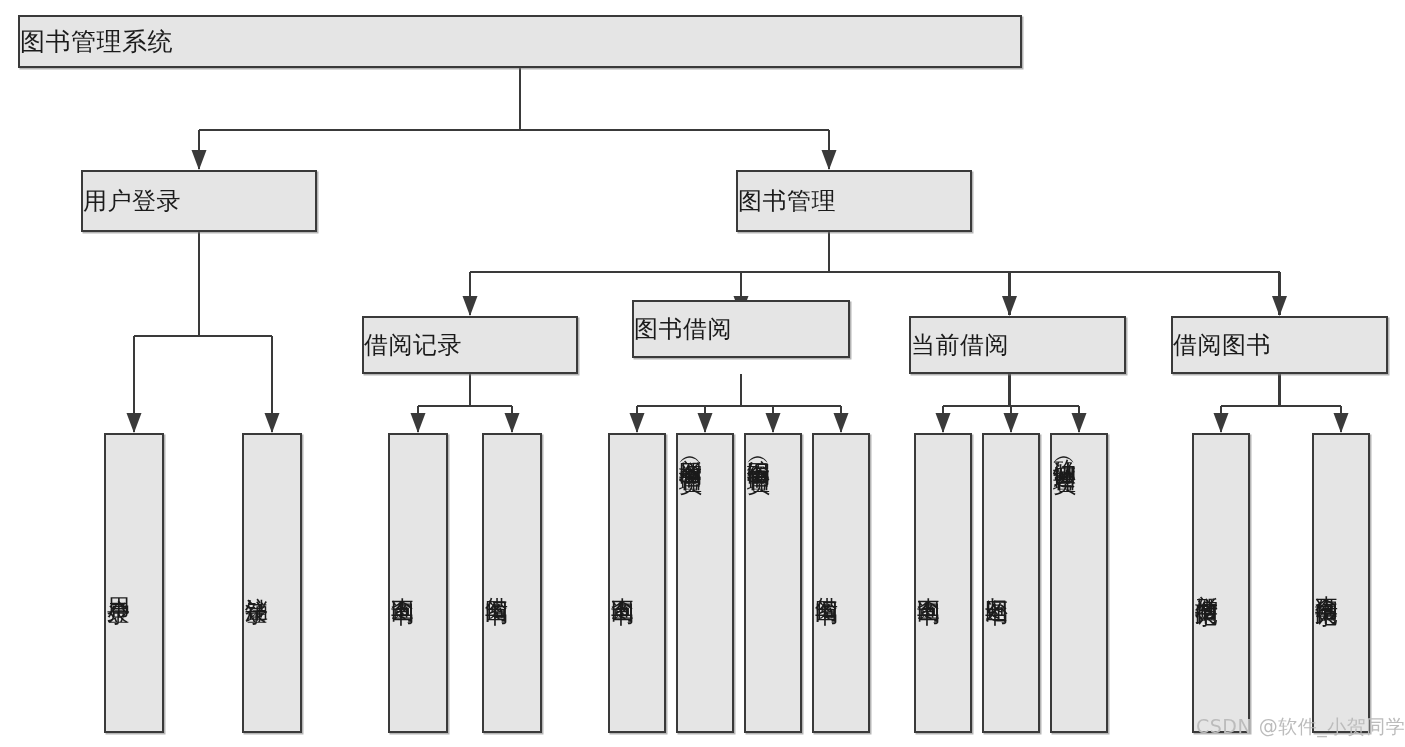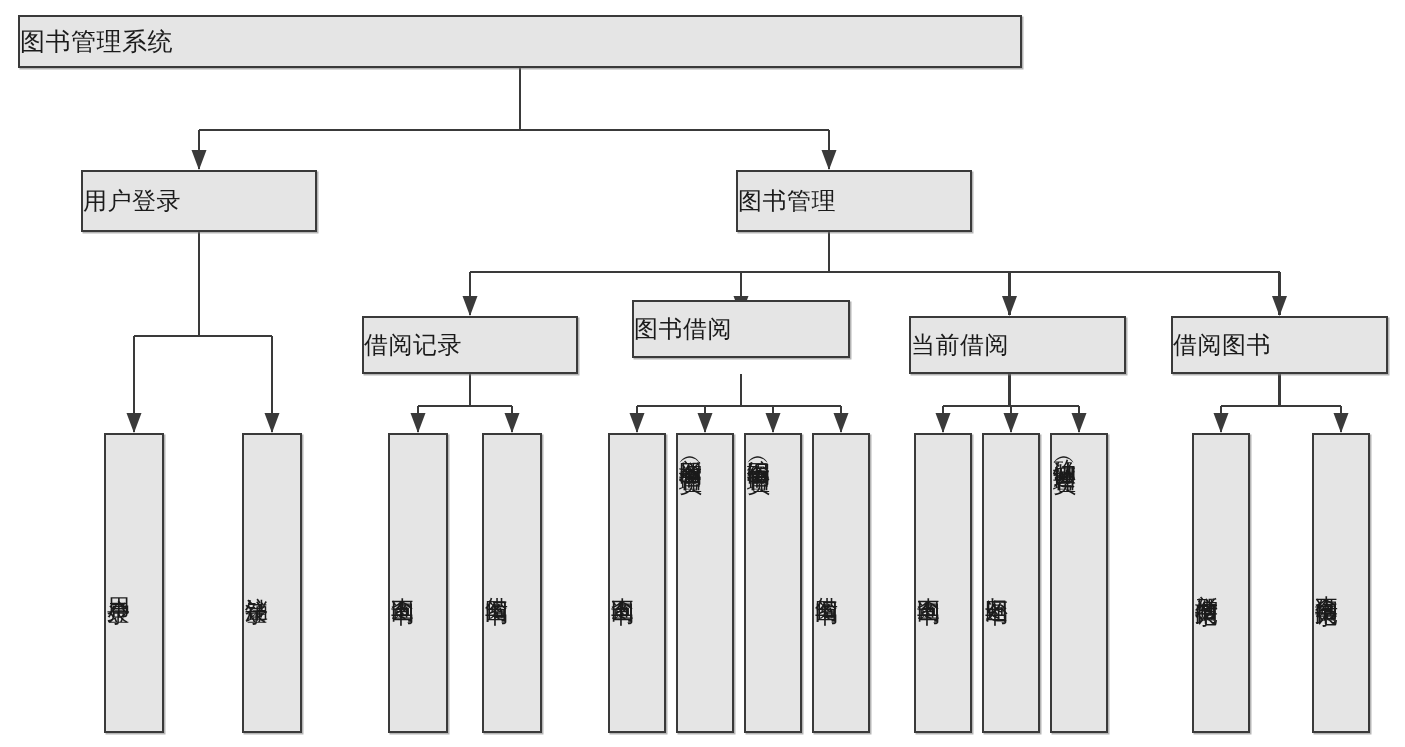--- a/index.html
+++ b/index.html
@@ -185,13 +185,14 @@
       <div class="node vertical" style="left: 1050px; top: 433px; width: 58px; height: 300px;">
         <span class="node-label">确认归还（管理员）</span>
       </div>
       <div class="node vertical center-text" style="left: 1192px; top: 433px; width: 58px; height: 300px;">
         <span class="node-label">新增借阅记录</span>
       </div>
       <div class="node vertical center-text" style="left: 1312px; top: 433px; width: 58px; height: 300px;">
         <span class="node-label">查询借阅记录</span>
       </div>
     </div>
+  <div class="watermark" style="left: 1196px; top: 714px;">CSDN @软件_小贺同学</div>
 </div>
 
 </body></html>

